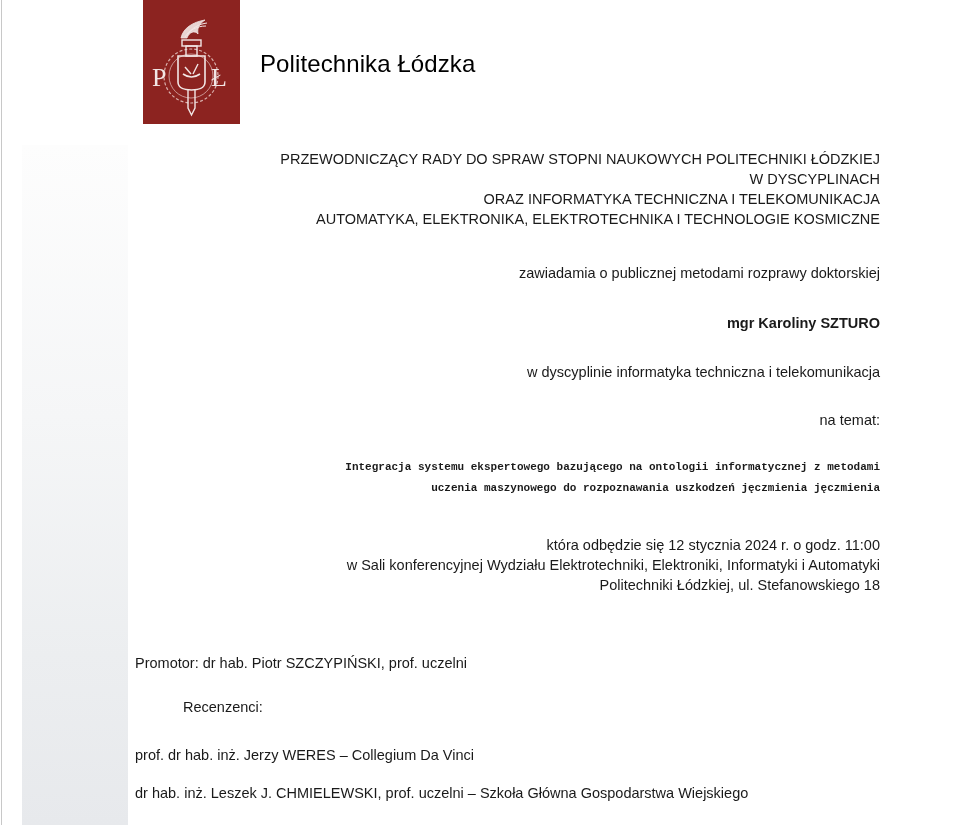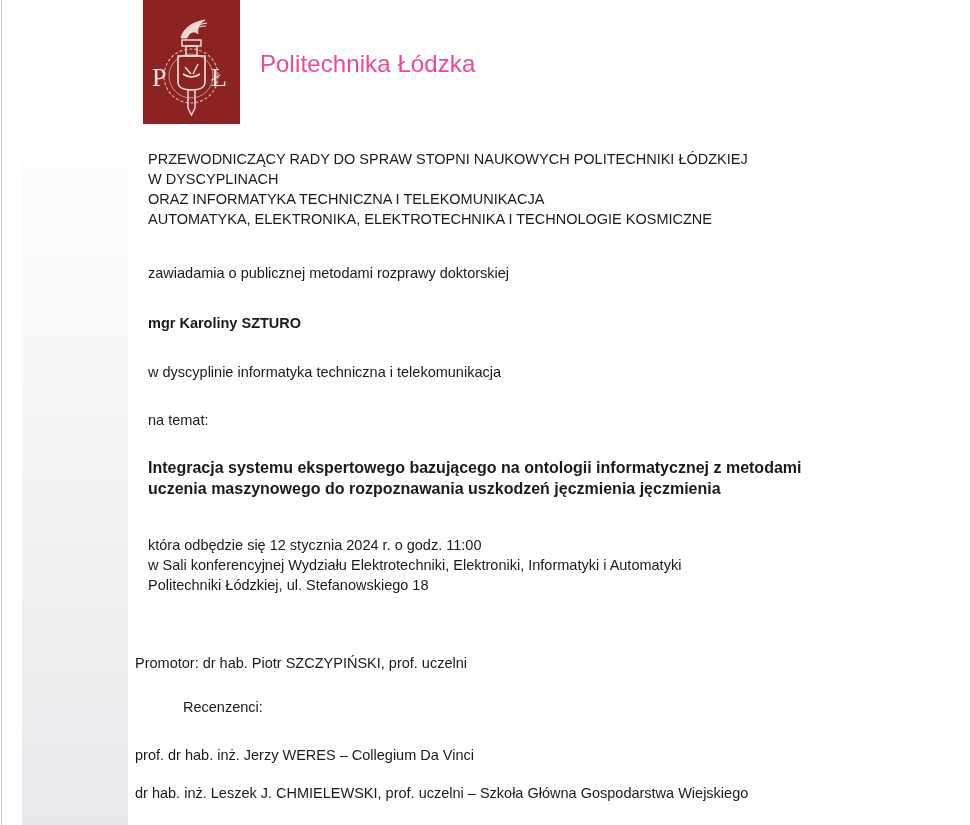--- a/index.html
+++ b/index.html
@@ -41,39 +41,39 @@
   }
   .logo-box svg {
     position: absolute;
     left: 0; top: 0;
   }
   .brand-name {
     position: absolute;
     left: 260px;
     top: 50px;
     font-size: 24px;
-    color: #ec4899;
+    color: #000000;
     letter-spacing: 0.1px;
     white-space: nowrap;
   }
   .center-block {
     position: absolute;
-    left: 148px;
+    left: 140px;
     width: 740px;
-    text-align: left;
+    text-align: right;
     font-size: 14.5px;
     line-height: 20px;
     white-space: nowrap;
   }
   .heading { top: 149px; }
   .notice { top: 263px; }
   .candidate { top: 313px; font-weight: bold; }
   .discipline { top: 362px; }
   .topic-label { top: 410px; }
-  .title { top: 457px; font-weight: bold; font-size: 16px; line-height: 21px; }
+  .title { top: 457px; font-weight: bold; font-size: 11px; line-height: 21px; font-family: Liberation Mono, monospace; }
   .when { top: 535px; }
   .left-block {
     position: absolute;
     left: 135px;
     font-size: 14.5px;
     line-height: 20px;
     white-space: nowrap;
   }
   .promotor { top: 653px; }
   .reviewers-label { top: 697px; margin-left: 48px; }

